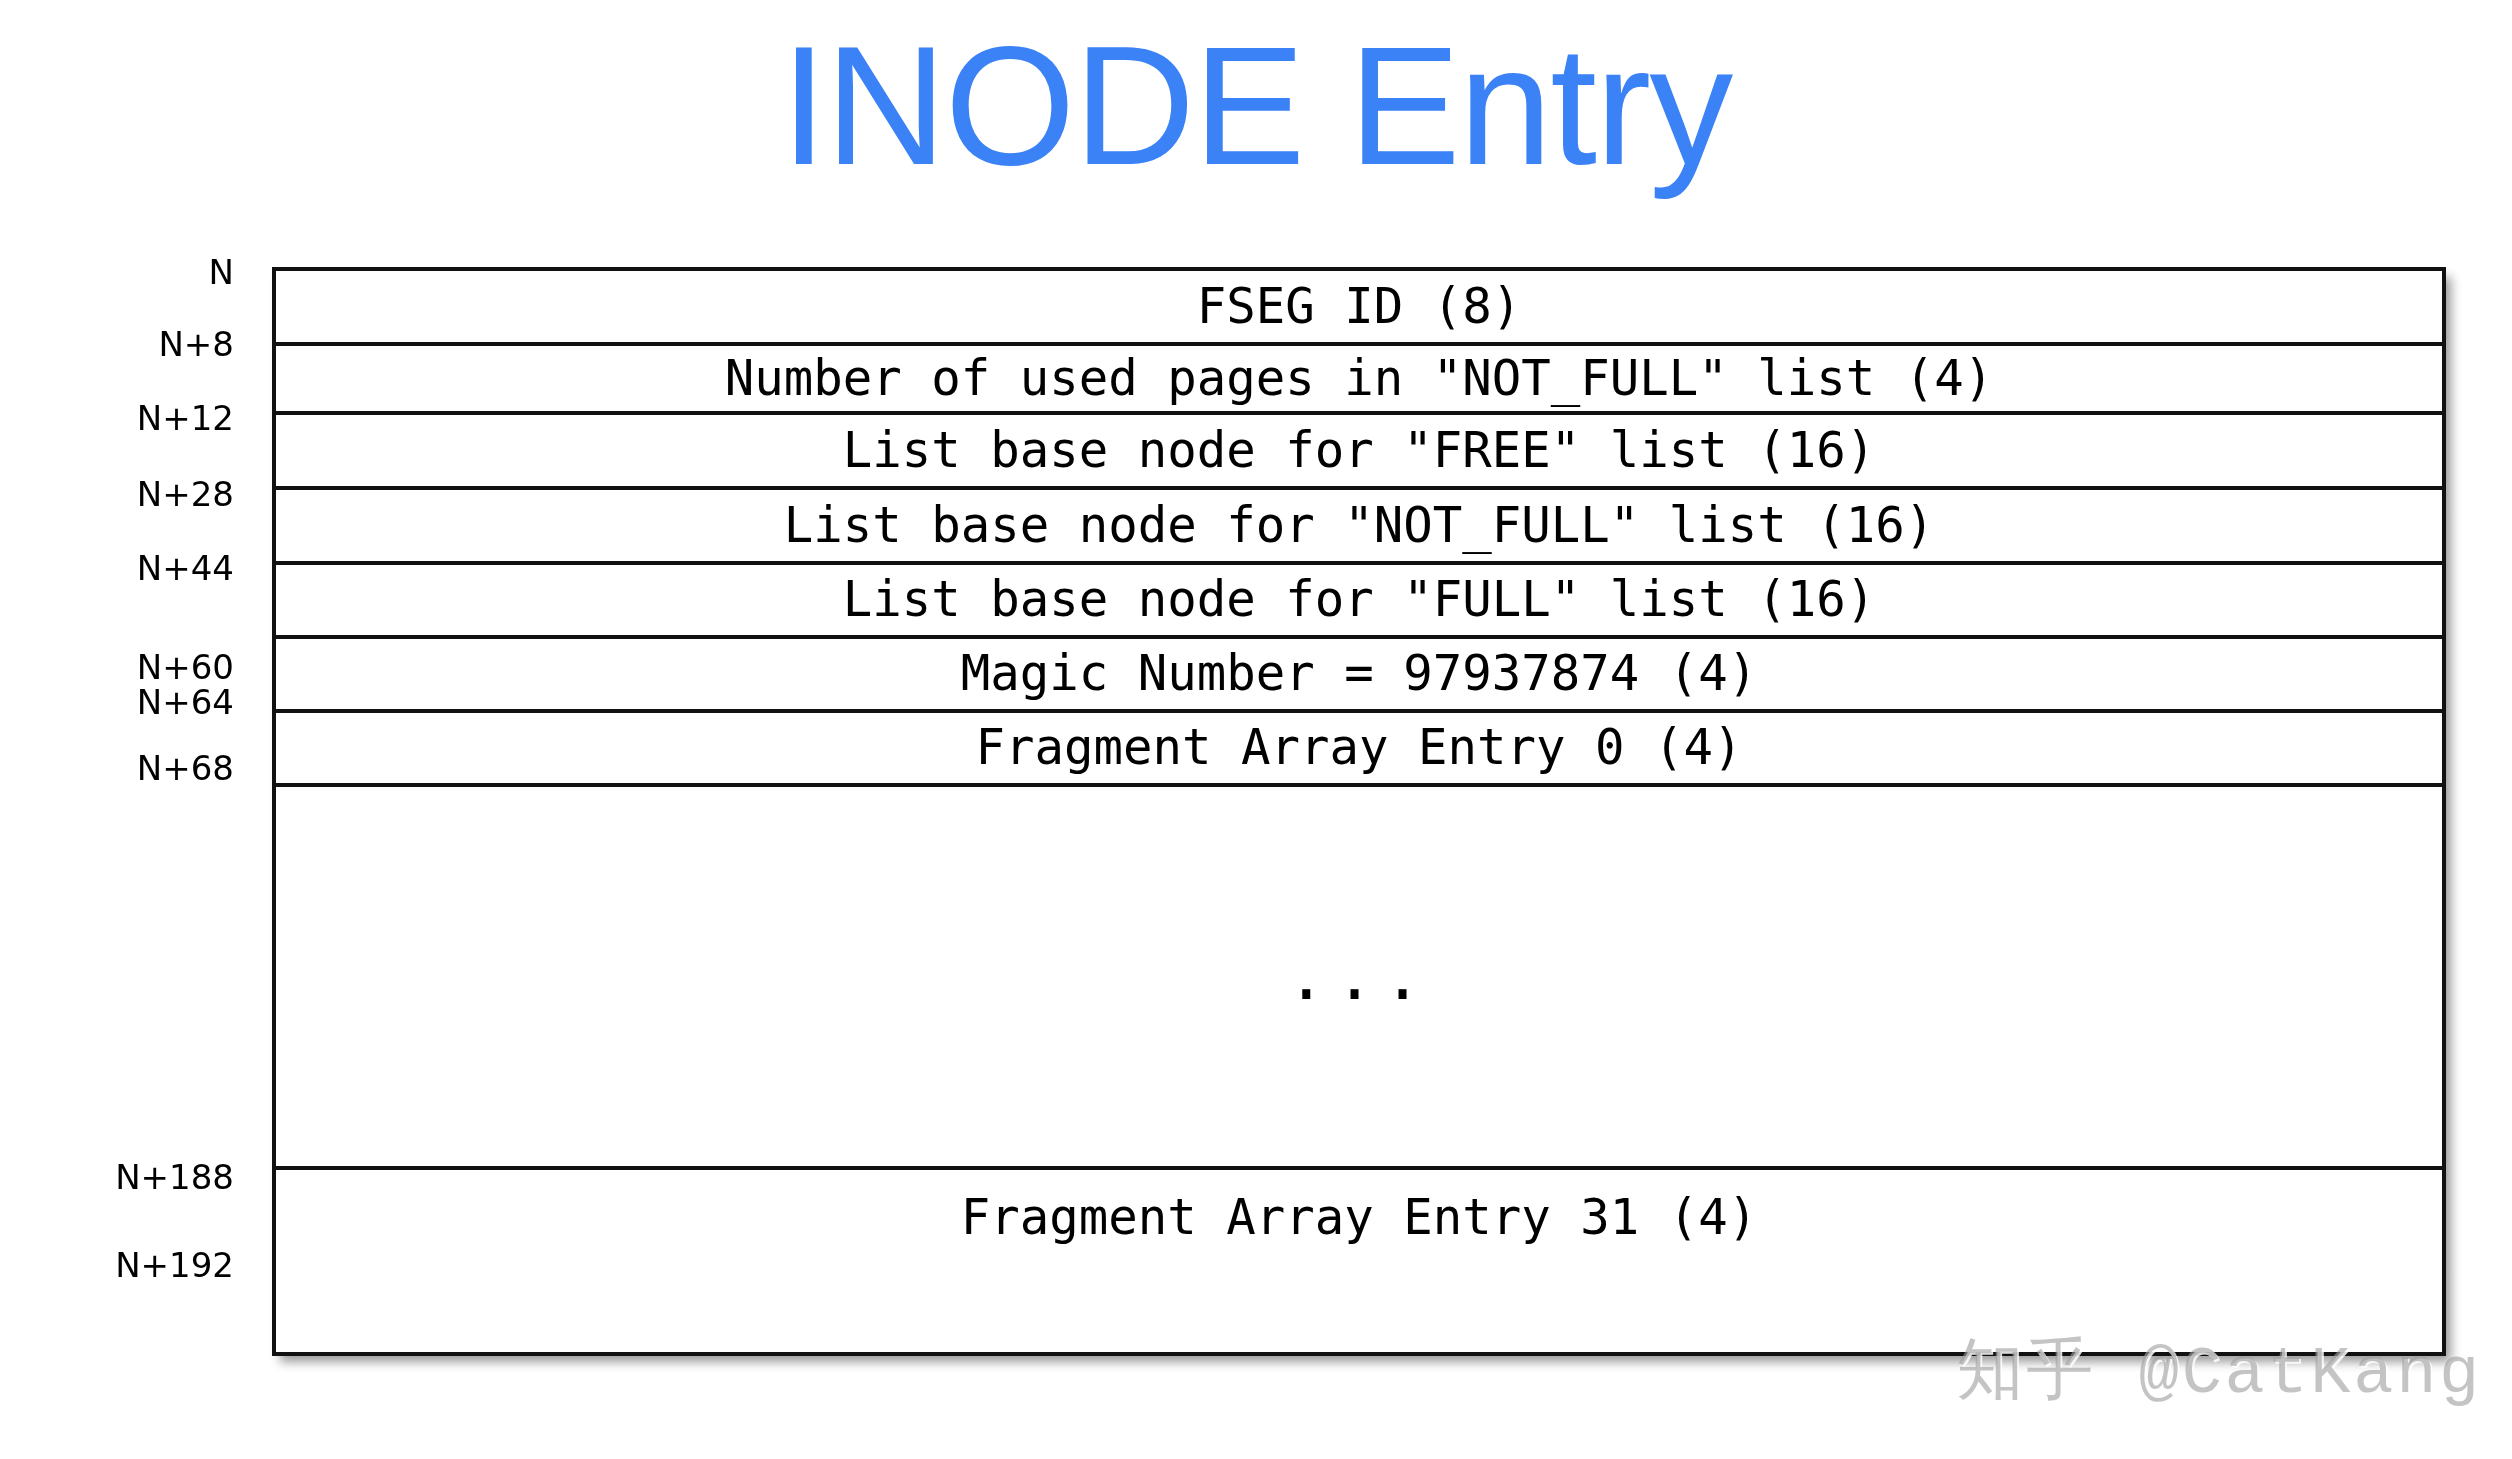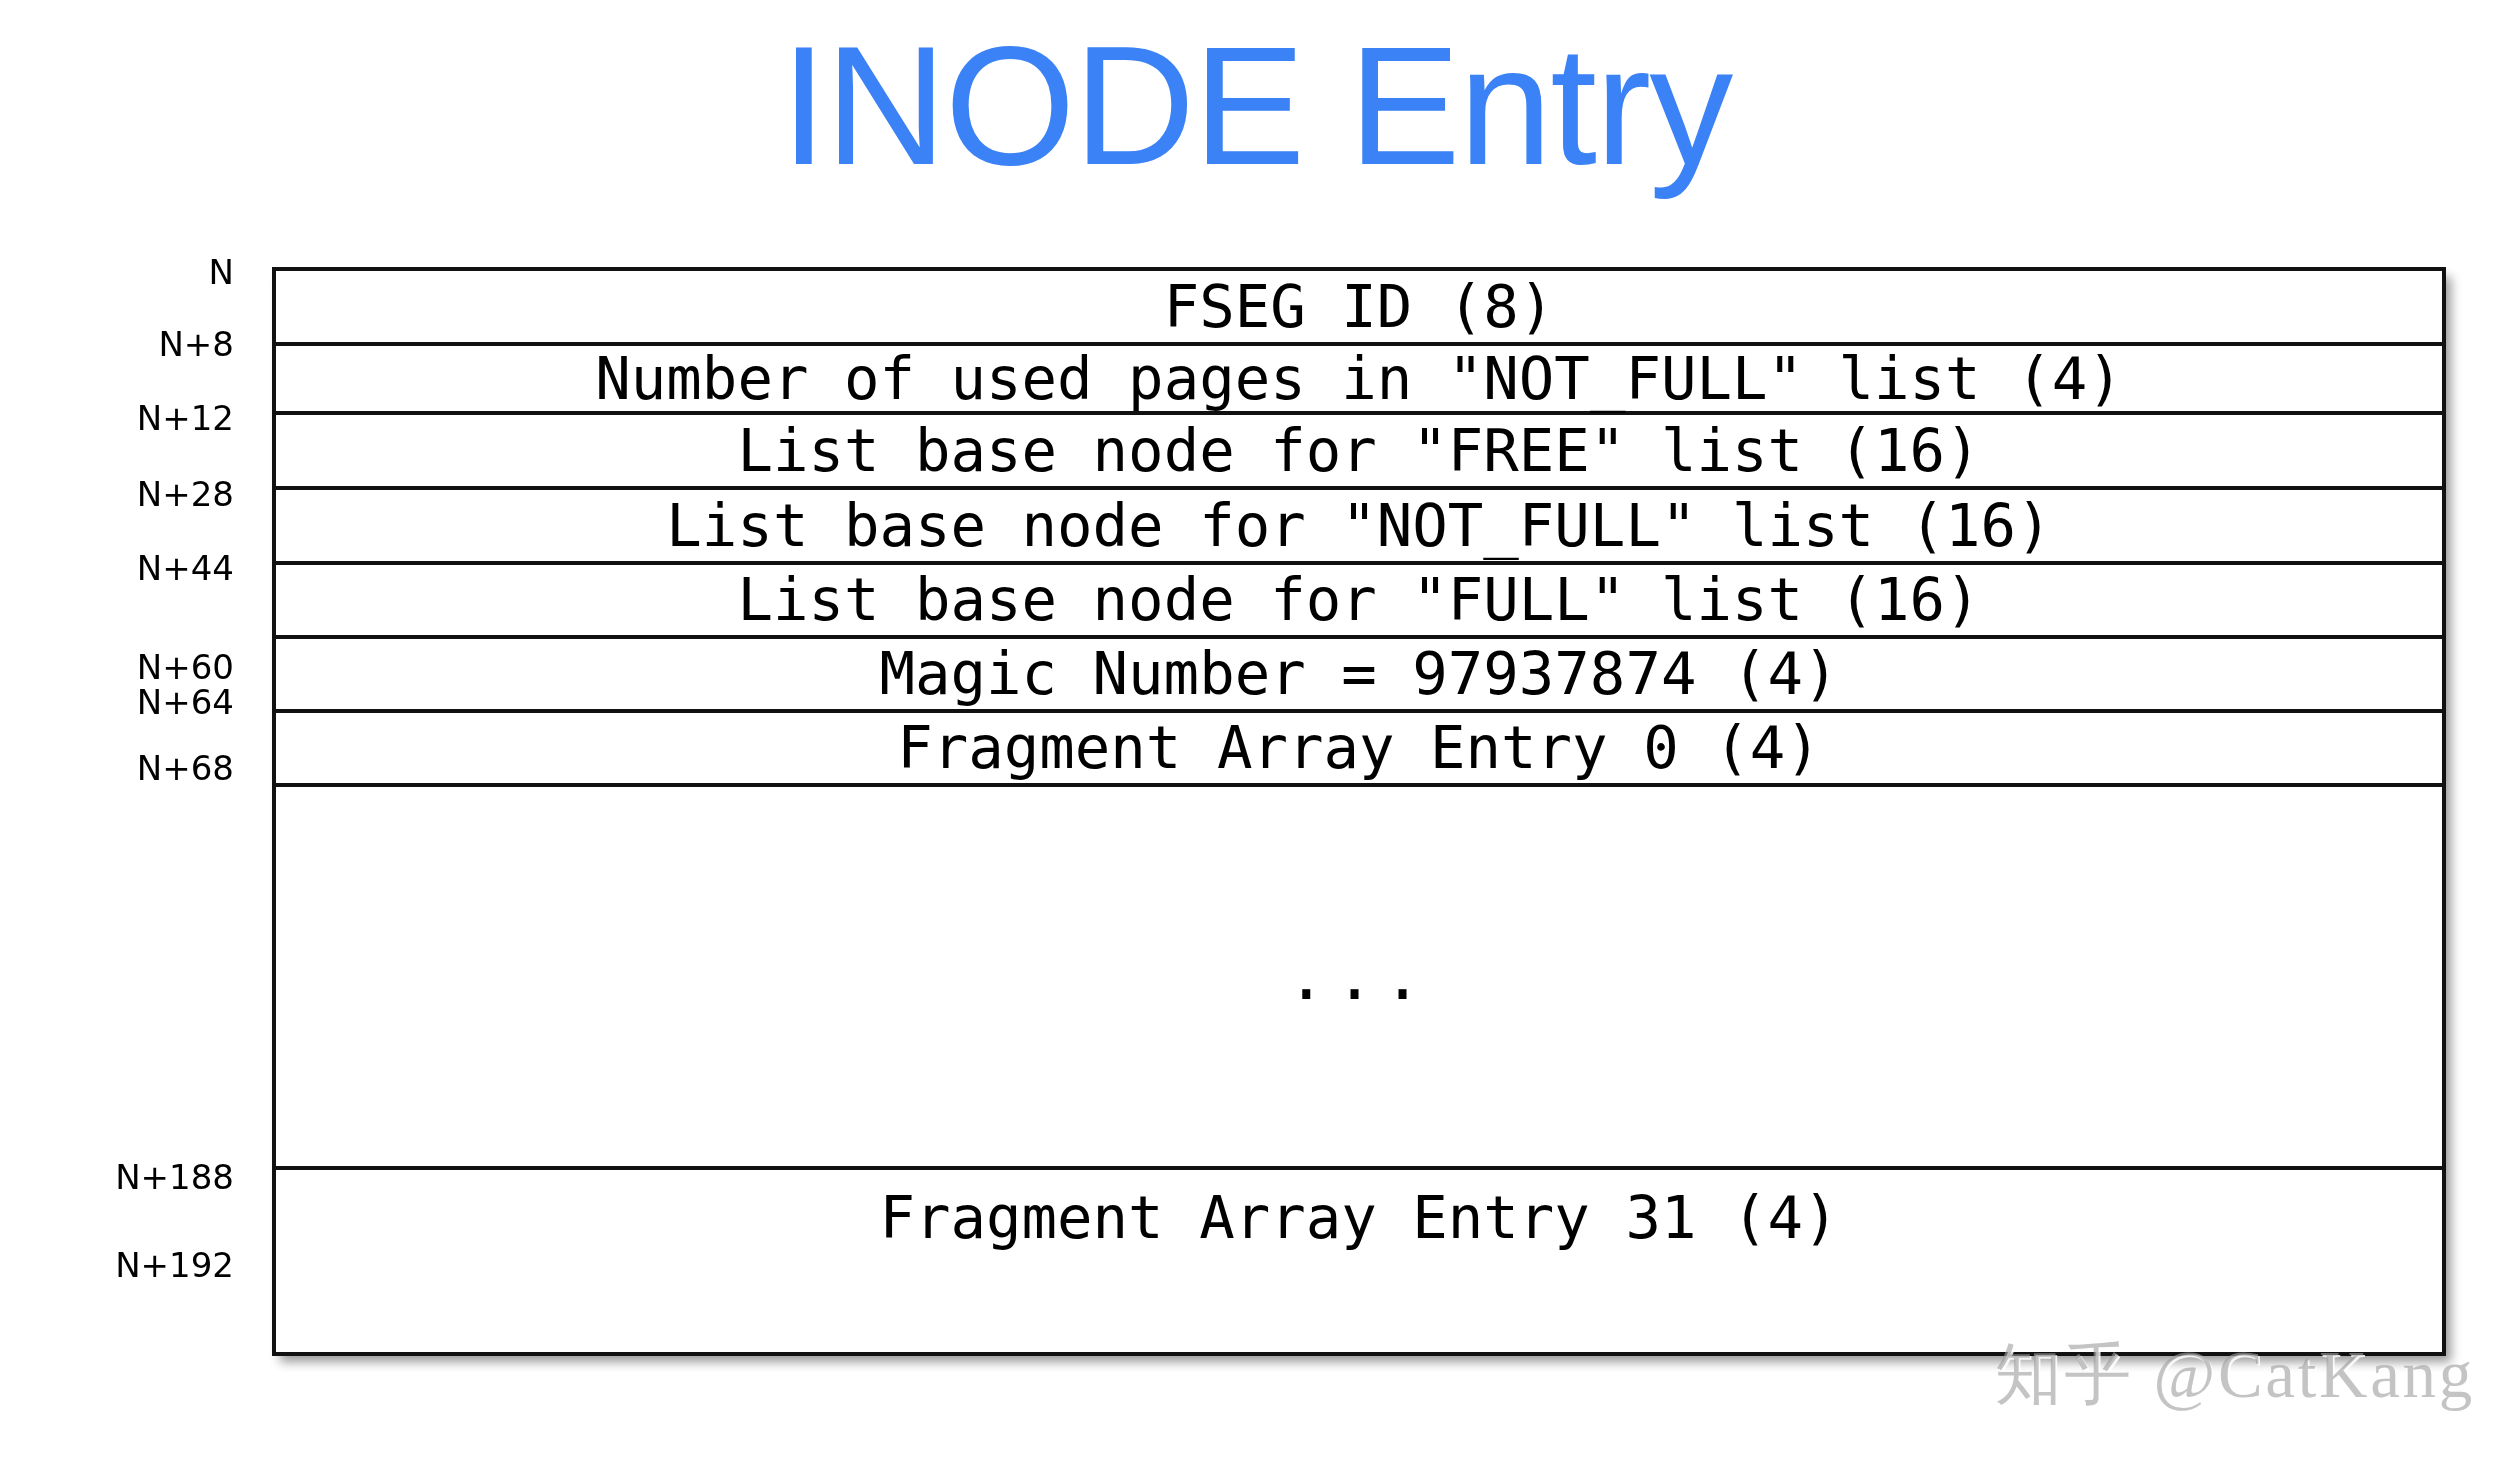--- a/index.html
+++ b/index.html
@@ -80,21 +80,21 @@
     display: flex;
     align-items: center;
     justify-content: center;
     background: #ffffff;
   }
   .struct-row:last-child {
     border-bottom: none;
   }
   .struct-row .cell-text {
     font-family: "DejaVu Sans Mono", "Liberation Mono", monospace;
-    font-size: 59px;
+    font-size: 49px;
     line-height: 54px;
     color: #000000;
     white-space: nowrap;
     letter-spacing: 0px;
   }
   .struct-row.ellipsis-row .cell-text {
     font-size: 65px;
     letter-spacing: 9px;
     line-height: 65px;
   }
@@ -106,23 +106,23 @@
   .h-nf-list   { height: 75px; }
   .h-full-list { height: 74px; }
   .h-magic     { height: 74px; }
   .h-frag0     { height: 74px; }
   .h-gap       { height: 383px; }
   .h-frag31    { height: 96px; }
 
   
   #watermark {
     position: absolute;
-    right: 37px;
+    right: 30px;
     bottom: 49px;
-    font-family: Liberation Serif, serif;
+    font-family: Liberation Mono, monospace;
     font-size: 67px;
     line-height: 74px;
     color: rgba(160,160,160,0.62);
     white-space: nowrap;
     letter-spacing: 2.7px;
     text-shadow: 1.8px 1.8px 0 rgba(255,255,255,0.85);
     pointer-events: none;
   }
 </style>
 </head>

